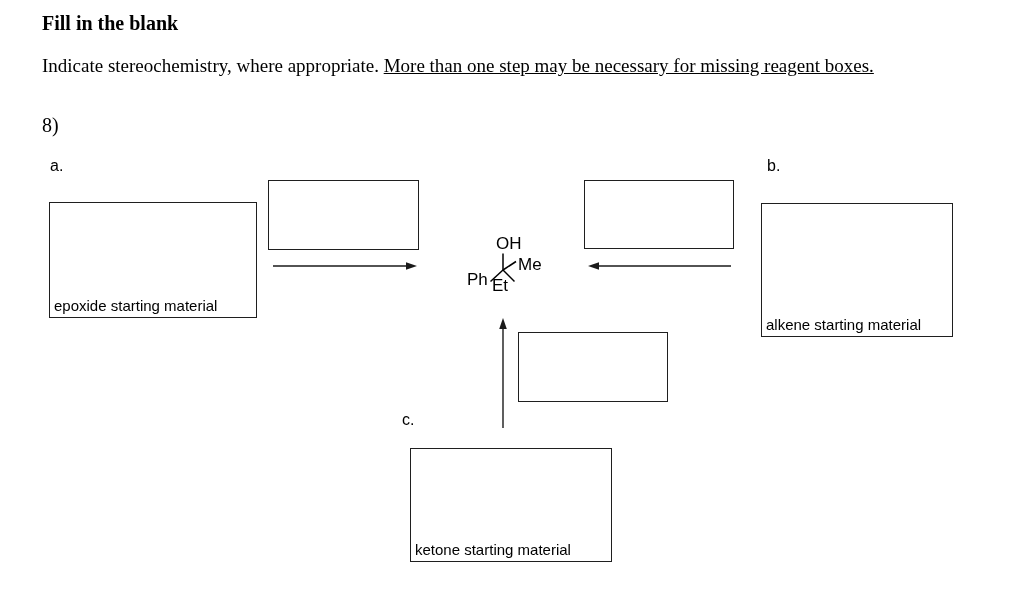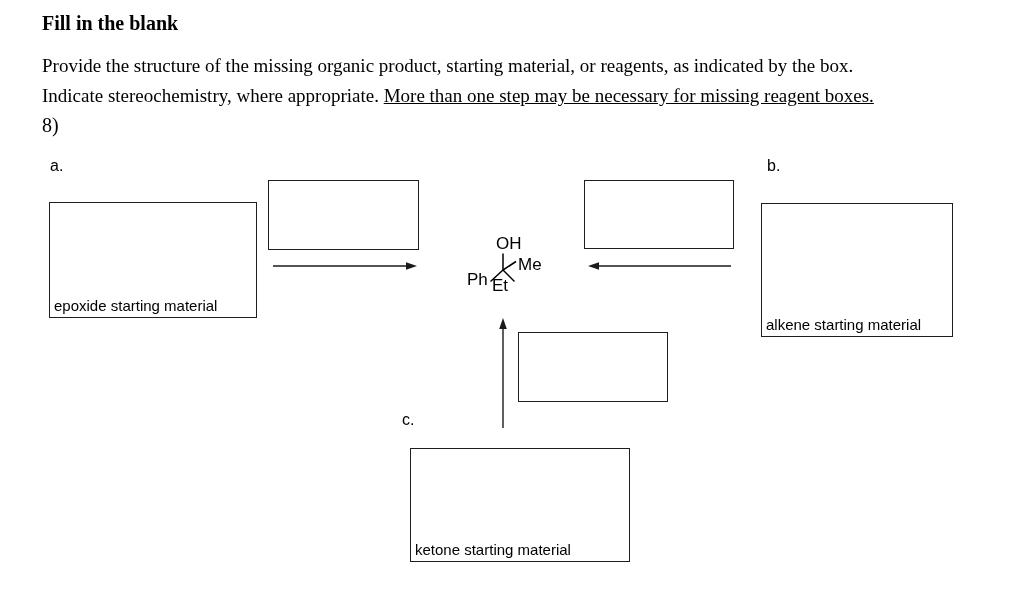--- a/index.html
+++ b/index.html
@@ -64,21 +64,20 @@
   svg.overlay line { stroke: #1a1a1a; stroke-width: 1.4; }
   svg.overlay polygon { fill: #1a1a1a; stroke: none; }
   svg.overlay line.bond { stroke: #000; stroke-width: 1.5; }
 </style>
 </head>
 <body>
 
 <div class="abs doc-title">Fill in the blank</div>
 
 <div class="abs instructions">
-  <div>Provide the structure of the missing organic product, starting material, or reagents, as indicated by the box.</div>
   <div><span>Indicate stereochemistry, where appropriate. </span><span class="underlined">More than one step may be necessary for missing reagent boxes.</span></div>
 </div>
 
 <div class="abs q-number">8)</div>
 
 <div class="abs part-label" style="left:50px; top:157px;">a.</div>
 <div class="abs part-label" style="left:767px; top:157px;">b.</div>
 <div class="abs part-label" style="left:402px; top:411px;">c.</div>
 
 <div class="abs answer-box" style="left:49px; top:202px; width:208px; height:116px;">
@@ -88,21 +87,21 @@
 <div class="abs answer-box" style="left:268px; top:180px; width:151px; height:70px;"></div>
 
 <div class="abs answer-box" style="left:584px; top:180px; width:150px; height:69px;"></div>
 
 <div class="abs answer-box" style="left:761px; top:203px; width:192px; height:134px;">
   <span class="box-caption">alkene starting material</span>
 </div>
 
 <div class="abs answer-box" style="left:518px; top:332px; width:150px; height:70px;"></div>
 
-<div class="abs answer-box" style="left:410px; top:448px; width:220px; height:114px;padding-left:28px;">
+<div class="abs answer-box" style="left:410px; top:448px; width:202px; height:114px;padding-left:28px;">
   <span class="box-caption">ketone starting material</span>
 </div>
 
 <svg class="overlay" viewBox="0 0 1024 594" xmlns="http://www.w3.org/2000/svg">
   <g>
     <line x1="273" y1="266" x2="408" y2="266"></line>
     <polygon points="417,266 406,262.2 406,269.8"></polygon>
   </g>
   <g>
     <line x1="731" y1="266" x2="597" y2="266"></line>

